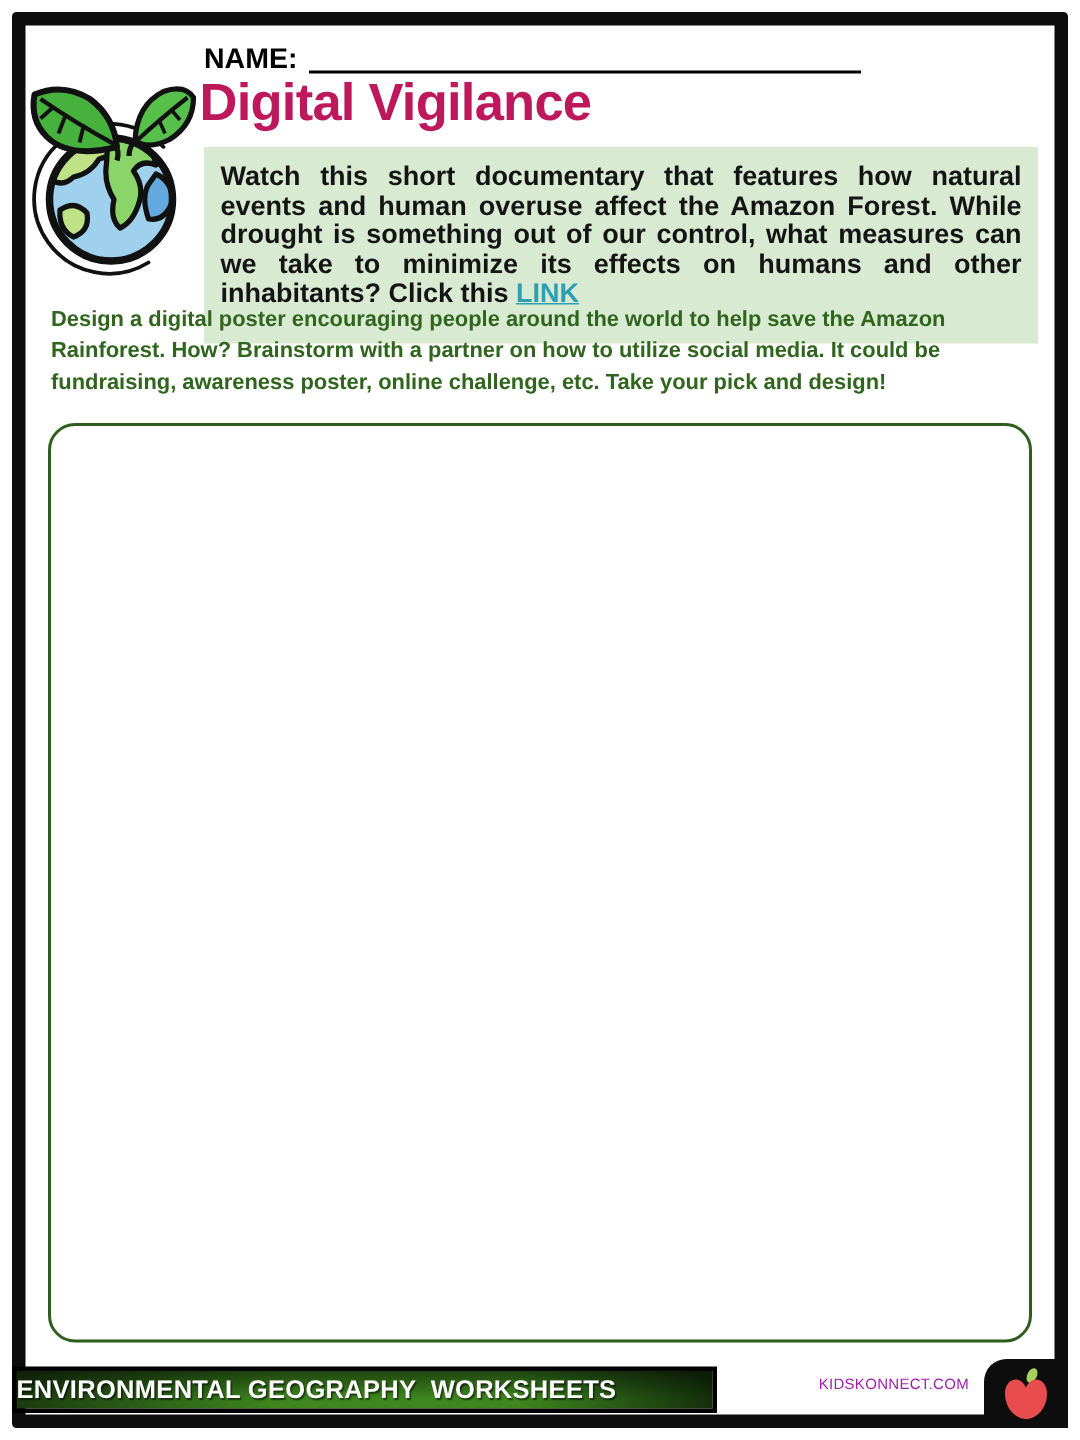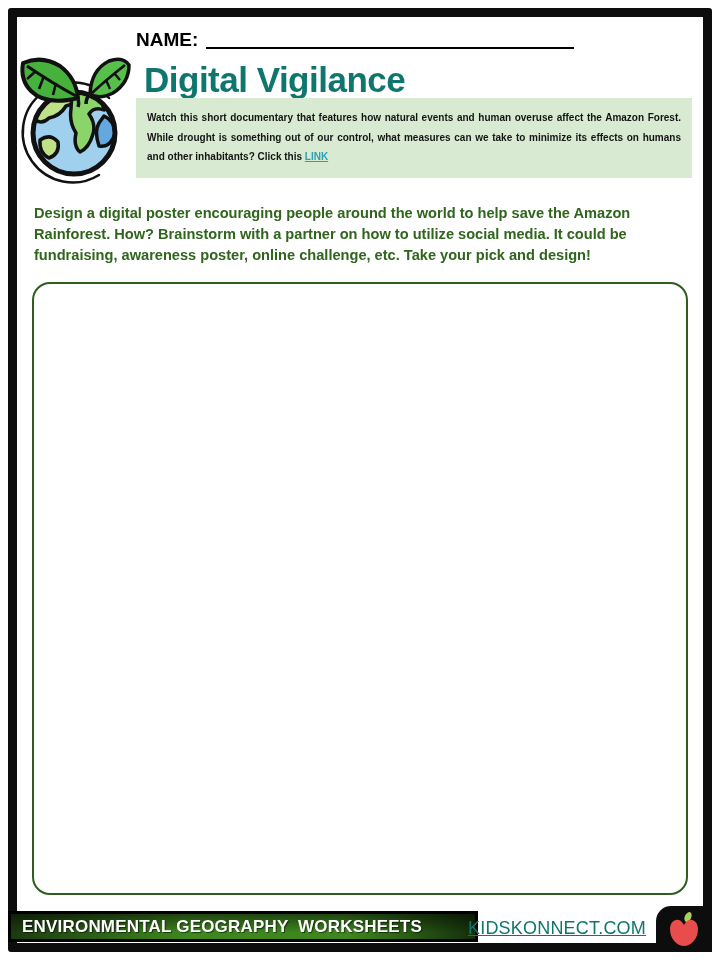--- a/index.html
+++ b/index.html
@@ -9,46 +9,45 @@
   .frame { position:absolute; left:8px; top:8px; width:704px; height:944px;
            box-sizing:border-box; border:9px solid #0d0d0d; border-radius:3px; }
 
   .logo { position:absolute; left:14px; top:34px; }
 
   .name-row { position:absolute; left:136px; top:29px; display:flex; }
   .name-label { font-size:19px; font-weight:bold; color:#000; }
   .name-line { display:inline-block; width:368px; height:18px; margin-left:8px;
                border-bottom:2.5px solid #000; }
 
-  .title { position:absolute; left:132px; top:48px; margin:12px; font-size:35px;
-           font-weight:bold; color:#0f766e; letter-spacing:-0.5px; }
+  .title { position:absolute; left:132px; top:48px; margin:1px; font-size:35px;
+           font-weight:bold; color:#be185d; letter-spacing:-0.5px; }
 
   .info-box { position:absolute; left:136px; top:98px; width:556px; box-sizing:border-box;
-              background:#d9ead3; padding:10px 11px 11px 11px; font-size:10px; font-weight:bold;
+              background:#d9ead3; padding:10px 11px 23px 11px; font-size:18px; font-weight:bold;
               color:#141414; line-height:19.5px; text-align:justify; }
   .info-link { color:#2d9fb4; font-weight:bold; text-decoration:underline; }
 
   .task { position:absolute; left:34px; top:203px; width:652px; margin:0; 
           color:#2f651c; font-weight:bold; font-size:14.6px; line-height:21px; }
 
   .design-box { position:absolute; left:32px; top:282px; width:656px; height:613px;
                 box-sizing:border-box; background:#ffffff;
                 border:2.5px solid #2e5d1c; border-radius:18px; }
 
   .banner { position:absolute; left:8px; top:911px; width:470px; height:31px;
             box-sizing:border-box; border:3px solid #000; display:flex; align-items:center;
-            padding-left:11px;
             background:
               linear-gradient(to bottom, rgba(0,0,0,0.50), rgba(0,0,0,0.02) 75%),
               linear-gradient(to right, #1c3c0f, #3f8a1f 38%, #3f8a1f 72%, #14300b); }
   .banner-label { color:#ffffff; font-weight:bold; font-size:17px; white-space:pre;
                   letter-spacing:0.2px; text-shadow:1px 1px 1px rgba(0,0,0,0.55); }
 
-  .site { position:absolute; right:74px; top:918px; font-size:18px; color:#0f766e;
-          letter-spacing:0.2px;text-decoration:underline; }
+  .site { position:absolute; right:74px; top:918px; font-size:10px; color:#a21caf;
+          letter-spacing:0.2px; }
 
   .apple-badge { position:absolute; left:656px; top:906px; width:56px; height:46px;
                  background:#0d0d0d; border-top-left-radius:15px;
                  display:flex; align-items:center; justify-content:center; }
 </style>
 </head>
 <body>
 
 <div>
 

